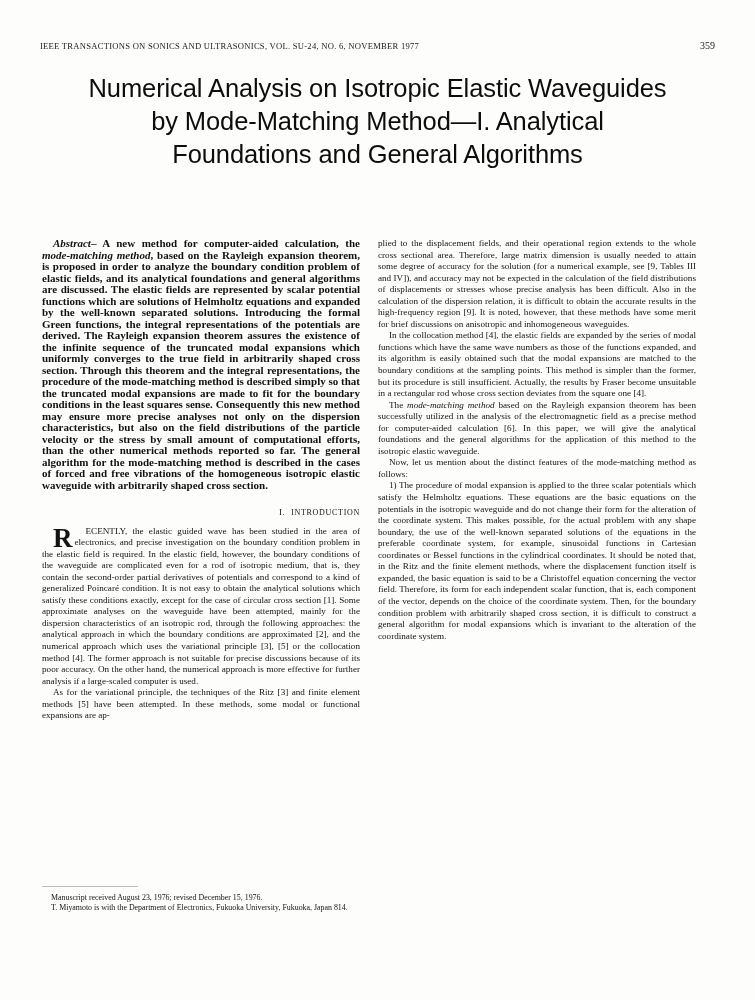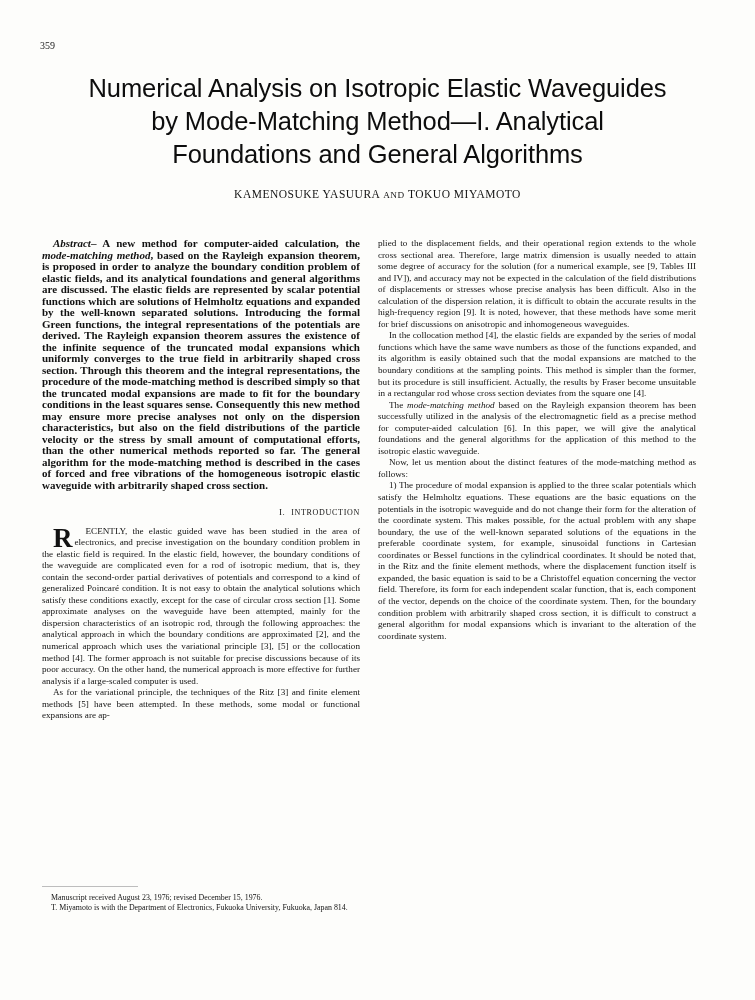--- a/index.html
+++ b/index.html
@@ -159,32 +159,30 @@
     height: 1px;
     background: #bdbdbd;
   }
 </style>
 </head>
 <body>
 
 <div class="page">
 
   <div class="running-head">
+    <span class="journal-line">IEEE TRANSACTIONS ON SONICS AND ULTRASONICS, VOL. SU-24, NO. 6, NOVEMBER 1977</span>
     <span class="folio">359</span>
   </div>
 
   <div class="title-block">
     <div class="title-line">Numerical Analysis on Isotropic Elastic Waveguides</div>
     <div class="title-line">by Mode-Matching Method—I. Analytical</div>
     <div class="title-line">Foundations and General Algorithms</div>
   </div>
 
-  <div class="authors">
-    <span>KAMENOSUKE YASUURA</span><span class="small-caps">&nbsp;</span><span class="small-caps">AND</span>&nbsp;<span>TOKUO MIYAMOTO</span>
-  </div>
 
   <div class="col col-left">
     <p class="abstract"><em class="lead">Abstract</em><span>– </span><span>A new method for computer-aided calculation, the </span><em class="ital">mode-matching method</em><span>, based on the Rayleigh expansion theorem, is proposed in order to analyze the boundary condition problem of elastic fields, and its analytical foundations and general algorithms are discussed.  The elastic fields are represented by scalar potential functions which are solutions of Helmholtz equations and expanded by the well-known separated solutions.  Introducing the formal Green functions, the integral representations of the potentials are derived.  The Rayleigh expansion theorem assures the existence of the infinite sequence of the truncated modal expansions which uniformly converges to the true field in arbitrarily shaped cross section.  Through this theorem and the integral representations, the procedure of the mode-matching method is described simply so that the truncated modal expansions are made to fit for the boundary conditions in the least squares sense.  Consequently this new method may ensure more precise analyses not only on the dispersion characteristics, but also on the field distributions of the particle velocity or the stress by small amount of computational efforts, than the other numerical methods reported so far.  The general algorithm for the mode-matching method is described in the cases of forced and free vibrations of the homogeneous isotropic elastic waveguide with arbitrarily shaped cross section.</span></p>
 
     <div class="section-head">
       <span>I.</span>&nbsp;&nbsp;<span class="sc">INTRODUCTION</span>
     </div>
 
     <p class="dropcap-para"><span class="dropcap">R</span><span>ECENTLY, the elastic guided wave has been studied in the area of electronics, and precise investigation on the boundary condition problem in the elastic field is required.  In the elastic field, however, the boundary conditions of the waveguide are complicated even for a rod of isotropic medium, that is, they contain the second-order partial derivatives of potentials and correspond to a kind of generalized Poincaré condition.  It is not easy to obtain the analytical solutions which satisfy these conditions exactly, except for the case of circular cross section [1].  Some approximate analyses on the waveguide have been attempted, mainly for the dispersion characteristics of an isotropic rod, through the following approaches: the analytical approach in which the boundary conditions are approximated [2], and the numerical approach which uses the variational principle [3], [5] or the collocation method [4].  The former approach is not suitable for precise discussions because of its poor accuracy.  On the other hand, the numerical approach is more effective for further analysis if a large-scaled computer is used.</span></p>
 

